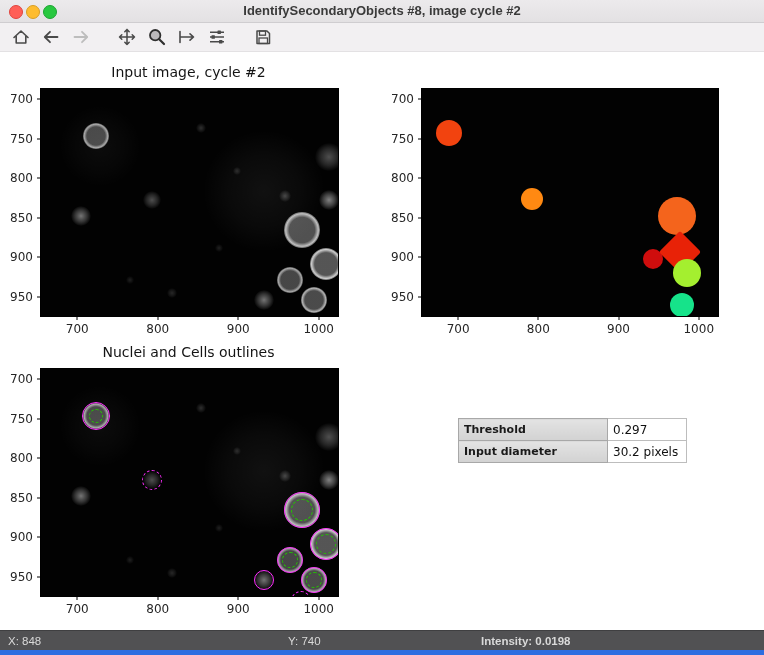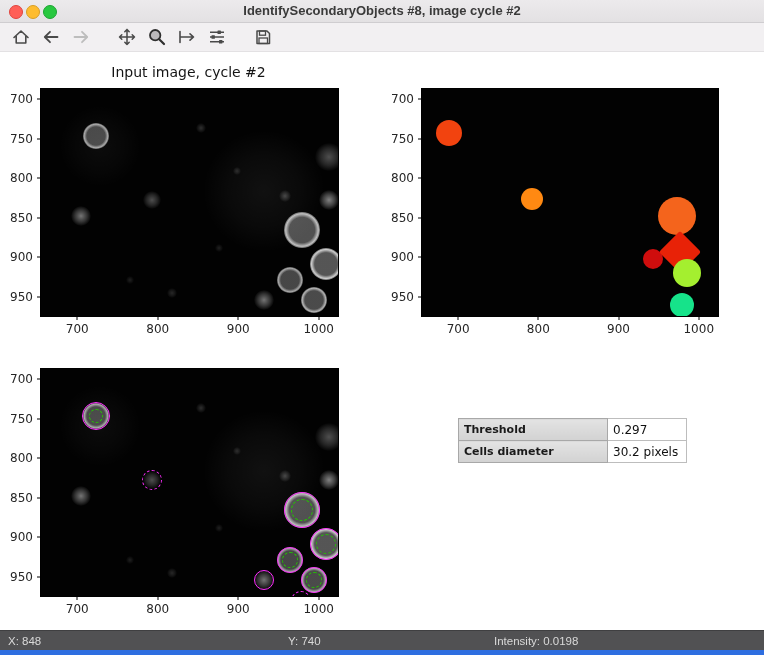--- a/index.html
+++ b/index.html
@@ -59,21 +59,21 @@
   .stats td.k{width:138px;background:linear-gradient(#e3e3e3,#d2d2d2);
     font-size:11px;font-weight:bold;color:#1a1a1a;}
   .stats td.v{width:68px;background:#fff;font-size:12px;color:#111;
     border-color:#bdbdbd;}
 
   
   .statusbar{position:absolute;left:0;top:630px;width:100%;height:20px;
     background:#515153;border-top:1px solid #3f3f41;}
   .statusbar span{position:absolute;top:50%;transform:translateY(-50%);
     font-size:11.5px;color:#d9d9d9;}
-  .sx{left:8px;} .sy{left:288px;} .si{left:494px;}
+  .sx{left:8px;} .sy{left:288px;} .si{left:481px;font-weight:bold;}
   .accent{position:absolute;left:0;top:650px;width:100%;height:5px;background:#2e6ee0;}
 </style>
 </head>
 <body>
 
 <div class="window">
 
   <div class="titlebar">
     <span class="tl close"></span>
     <span class="tl min"></span>
@@ -125,20 +125,21 @@
       <svg viewBox="0 0 20 20" fill="none" stroke="#4a4a4a">
           <path d="M4 4 H14 L16.5 6.5 V16.5 H4 Z" stroke-width="1.5" stroke-linejoin="round"></path>
           <rect x="6.5" y="4" width="6" height="4.2" stroke-width="1.3"></rect>
           <rect x="6" y="11" width="8.5" height="5.5" stroke-width="1.3"></rect>
         </svg>
     </button>
   </div>
 
   <div class="figure">
     <div class="plot-title t-tl">Input image, cycle #2</div>
+    <div class="plot-title t-bl">Nuclei and Cells outlines</div>
 
     <div class="axes a-tl">
       <div class="canvas">
           <div class="blob" style="left:75%;top:45%;width:120px;height:120px;background:radial-gradient(circle, rgba(255,255,255,0.06) 0%, rgba(255,255,255,0.03) 42%, rgba(0,0,0,0) 72%);"></div>
           <div class="blob" style="left:20%;top:25%;width:80px;height:80px;background:radial-gradient(circle, rgba(255,255,255,0.04) 0%, rgba(255,255,255,0.02) 42%, rgba(0,0,0,0) 72%);"></div>
           <div class="blob" style="left:18.5%;top:20.5%;width:26px;height:26px;background:radial-gradient(circle, rgba(210,210,210,0.33) 0 50%, rgba(255,255,255,0.65) 64%, rgba(0,0,0,0) 78%);"></div>
           <div class="blob" style="left:13.5%;top:56%;width:20px;height:20px;background:radial-gradient(circle, rgba(255,255,255,0.45) 0%, rgba(255,255,255,0.20) 42%, rgba(0,0,0,0) 72%);"></div>
           <div class="blob" style="left:37.5%;top:49%;width:18px;height:18px;background:radial-gradient(circle, rgba(255,255,255,0.3) 0%, rgba(255,255,255,0.14) 42%, rgba(0,0,0,0) 72%);"></div>
           <div class="blob" style="left:54%;top:17%;width:10px;height:10px;background:radial-gradient(circle, rgba(255,255,255,0.18) 0%, rgba(255,255,255,0.08) 42%, rgba(0,0,0,0) 72%);"></div>
           <div class="blob" style="left:66%;top:36%;width:8px;height:8px;background:radial-gradient(circle, rgba(255,255,255,0.15) 0%, rgba(255,255,255,0.07) 42%, rgba(0,0,0,0) 72%);"></div>
@@ -264,21 +265,21 @@
         <i class="tm ty" style="top:91.64%"></i>
       </div>
 
     <table class="stats">
       <tbody>
         <tr>
           <td class="k">Threshold</td>
           <td class="v">0.297</td>
         </tr>
         <tr>
-          <td class="k">Cells diameter</td>
+          <td class="k">Input diameter</td>
           <td class="v">30.2 pixels</td>
         </tr>
       </tbody>
     </table>
   </div>
 
   <div class="statusbar">
     <span class="sx">X: 848</span>
     <span class="sy">Y: 740</span>
     <span class="si">Intensity: 0.0198</span>

